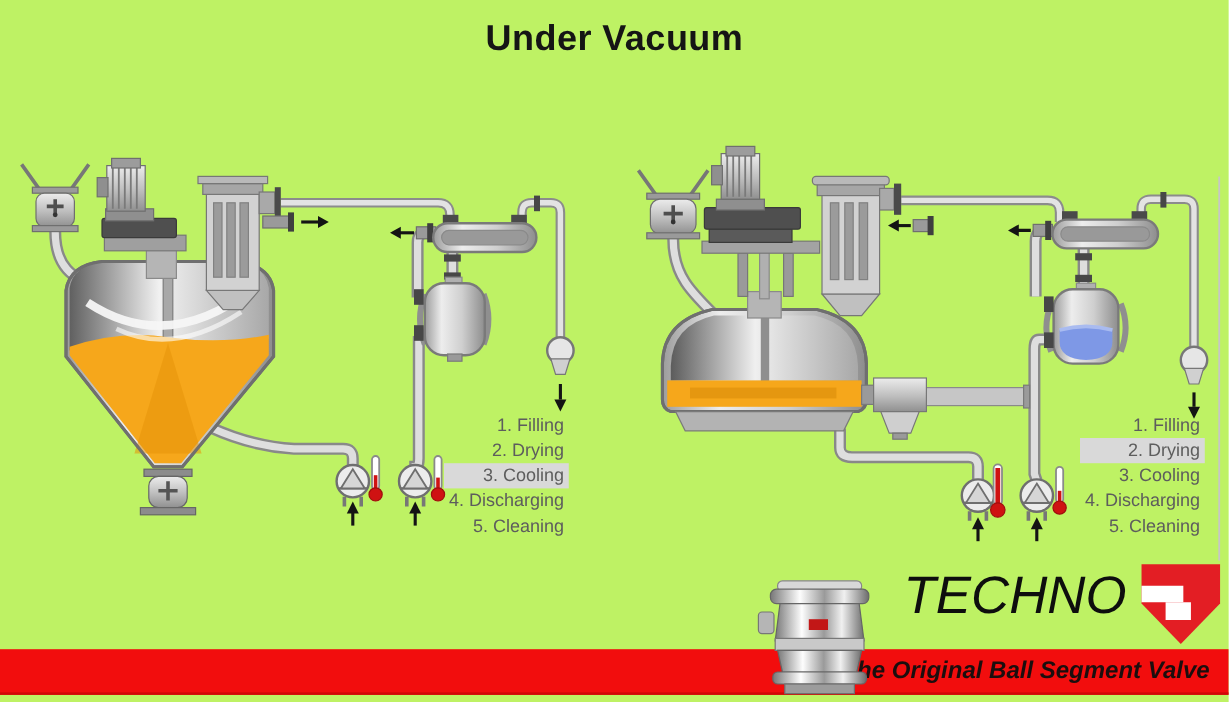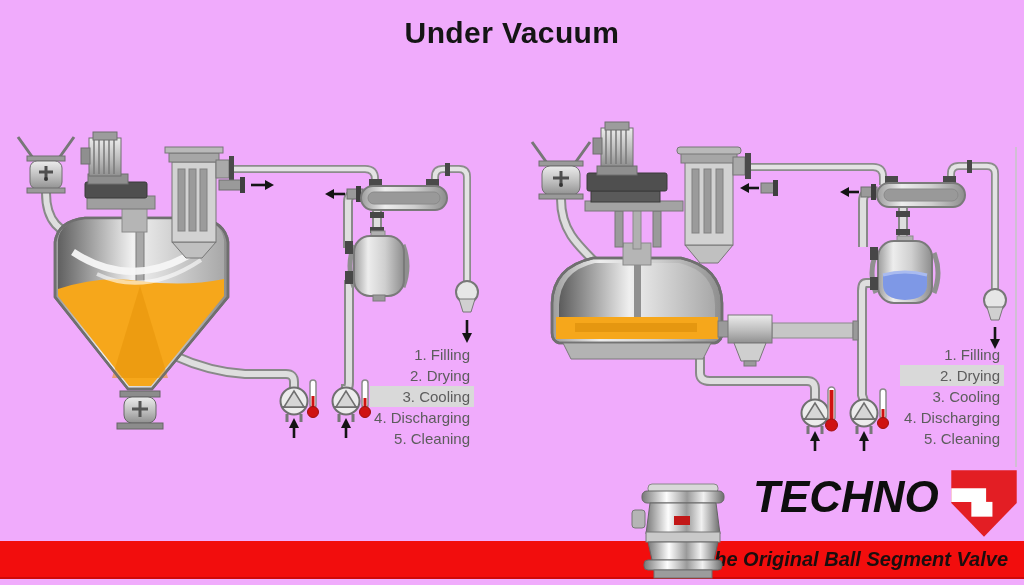--- a/index.html
+++ b/index.html
@@ -1,17 +1,17 @@
 <!DOCTYPE html>
 <html><head>
 <meta charset="utf-8">
 <style>
   html,body{margin:0;padding:0;background:#ffffff;}
   body{font-family:"Liberation Sans", sans-serif;}
-  .slide{position:relative;width:1024px;height:585px;background:#f0abfc;overflow:hidden;}
+  .slide{position:relative;width:1024px;height:585px;background:#bef264;overflow:hidden;}
   .title{position:absolute;top:16px;left:0;width:100%;text-align:center;
          font-size:30px;font-weight:700;color:#151515;letter-spacing:.4px;margin:0;}
   .diagram{position:absolute;}
   #diagram-left{left:5px;top:90px;width:500px;height:380px;}
   #diagram-right{left:515px;top:95px;width:505px;height:385px;}
   .steps{position:absolute;list-style:none;margin:0;padding:0;font-size:15px;color:#5d5d5d;text-align:right;}
   .steps li{height:21px;line-height:21px;padding:0 4px;white-space:nowrap;}
   .steps li.hl{background:#d9d9d9;min-width:96px;}
   #steps-left{left:370px;top:344px;}
   #steps-right{left:900px;top:344px;}
@@ -20,21 +20,21 @@
   .pi{fill:none;stroke:#dedede;stroke-width:6;}
   .pmo{fill:none;stroke:#8c8c8c;stroke-width:8;}
   .pmi{fill:none;stroke:#e3e3e3;stroke-width:4.5;}
   .arr{stroke:#141414;stroke-width:2.6;fill:none;}
   .arrh{fill:#141414;stroke:none;}
   
   .red-bar{position:absolute;left:0;top:541px;width:1024px;height:38px;
            background:var(--brand-red,#f20d0d);border-bottom:2px solid #cf0808;
            display:flex;align-items:center;justify-content:flex-end;box-sizing:border-box;}
   .tagline{font-size:20px;font-style:italic;font-weight:700;color:#1b0e0e;padding-right:16px;}
-  .brand{position:absolute;left:753px;top:472px;font-size:44px;font-weight:700;
+  .brand{position:absolute;left:753px;top:472px;font-size:44px;font-weight:400;
          font-style:italic;color:#0e0e0e;letter-spacing:0px;}
   .g-logo{position:absolute;left:946px;top:466px;}
   .valve-photo{position:absolute;left:630px;top:476px;z-index:5;}
 </style>
 </head>
 <body style="--brand-red: #f20d0d;">
 
 <div class="slide">
 
   <h1 class="title">Under Vacuum</h1>

